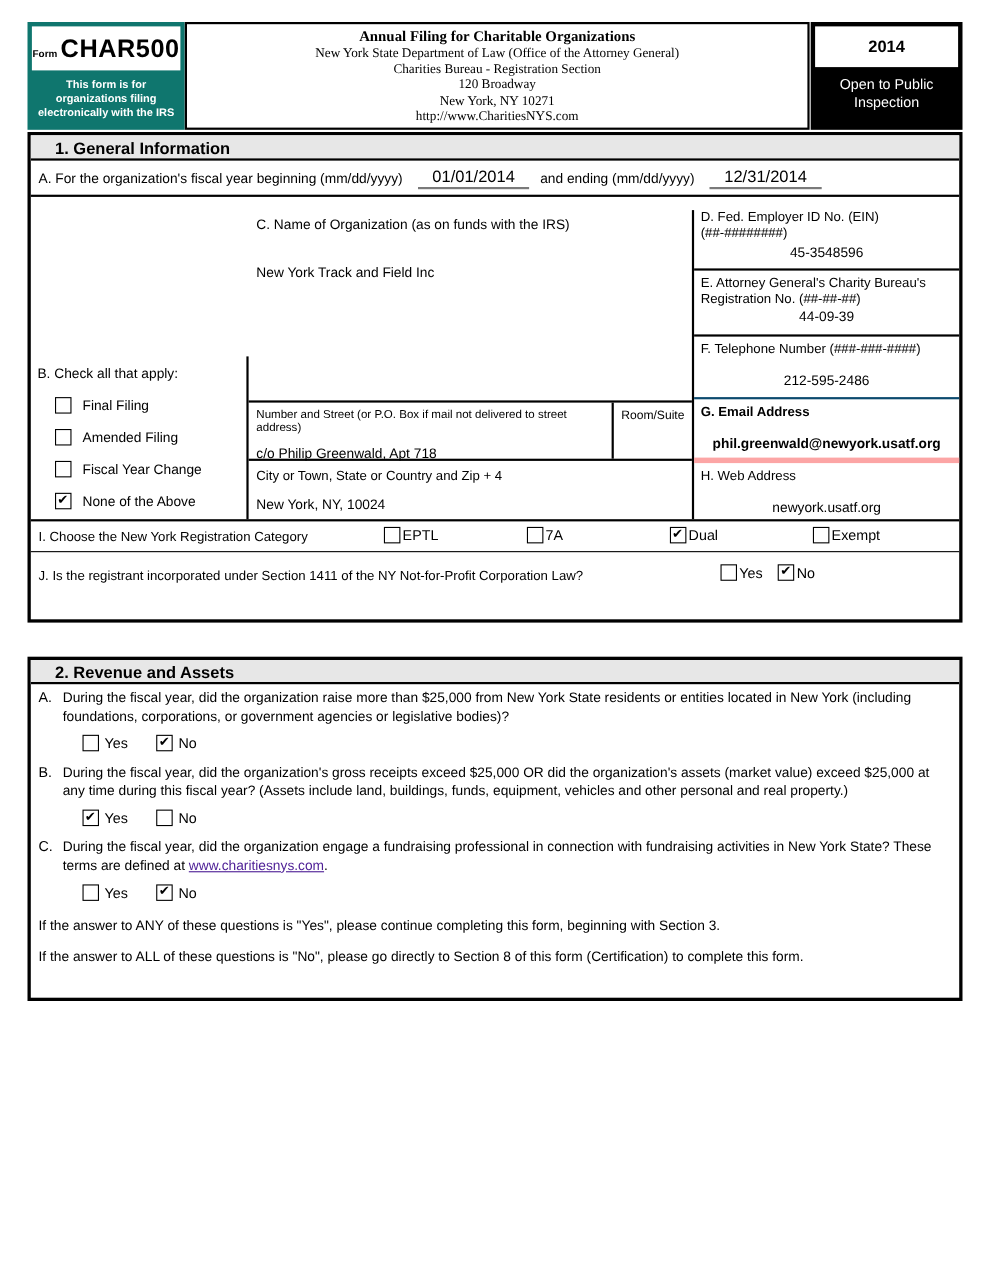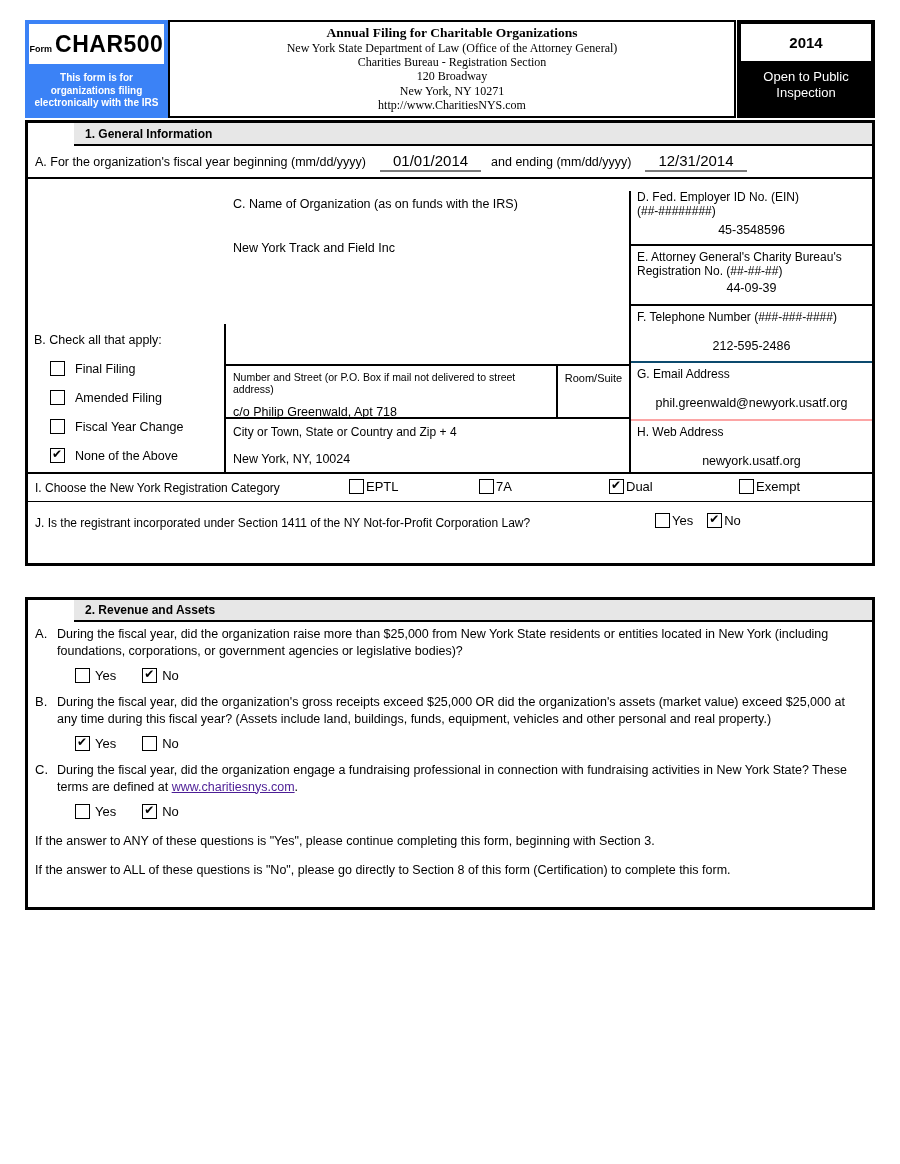--- a/index.html
+++ b/index.html
@@ -3,21 +3,21 @@
 <meta charset="utf-8">
 <style>
   * { margin:0; padding:0; box-sizing:border-box; }
   body { background:#fff; }
   .page {
     position:relative; width:900px; height:1164px; background:#ffffff;
     font-family:"Liberation Sans", sans-serif; color:#000;
   }
 
   
-  .hdr-left { position:absolute; left:25px; top:20px; width:143px; height:98px; background:#3b82f6; }
+  .hdr-left { position:absolute; left:25px; top:20px; width:143px; height:98px; background:#0f766e; }
   .form-badge {
     margin:4px; height:40px; background:#fff; display:flex;
     align-items:center; justify-content:center; gap:3px;
   }
   .form-badge .form-word { font-size:9px; font-weight:bold; margin-top:10px; }
   .form-badge .form-number { font-size:23px; font-weight:bold; letter-spacing:0.5px; }
   .form-note {
     color:#fff; font-weight:bold; font-size:10px; line-height:12.5px;
     text-align:center; margin-top:8px; padding:0 7px;
   }
@@ -36,21 +36,21 @@
     align-items:center; justify-content:center; font-size:15px; font-weight:bold;
   }
   .open-note { color:#fff; font-size:13px; line-height:16px; text-align:center; margin-top:8px; padding:0 10px; }
 
   
   .section-box { position:absolute; left:25px; width:850px; border:3px solid #000; background:#fff; }
   .sec1 { top:120px; height:446px; }
   .sec2 { top:597px; height:313px; }
   .sec-header {
     background:#e7e7e7; border-bottom:2px solid #000;
-    font-size:12px; font-weight:bold; padding:4px 11px; height:23px;margin-left:46px;
+    font-size:15px; font-weight:bold; padding:4px 22px; height:23px;
   }
   .sec2 .sec-header { height:22px; padding-top:3px; }
 
   
   .row-a {
     height:33px; border-bottom:2px solid #000; display:flex;
     align-items:center; font-size:12.5px; padding-left:7px;
   }
   .fy-value {
     font-size:15px; border-bottom:2px solid #7a7a7a; padding:0 13px 1px 13px;
@@ -70,21 +70,21 @@
   .cell-street .cell-value { font-size:12.5px; margin-top:10px; }
   .cell-room { width:71px; padding:6px 2px; font-size:11px; text-align:center; }
   .cell-city { flex:1; padding:6px 7px; }
   .cell-city .cell-label { font-size:12px; }
   .cell-city .cell-value { font-size:12.5px; margin-top:13px; }
   .col-right { flex:1; display:flex; flex-direction:column; font-size:12px; }
   .col-right > div { padding:4px 6px; }
   .cell-d { height:60px; border-bottom:2px solid #000; }
   .cell-e { height:60px; border-bottom:2px solid #000; }
   .cell-f { height:57px; border-bottom:2px solid #0c4a6e; }
-  .cell-g { height:58px; border-bottom:2px solid #fca5a5; }
+  .cell-g { height:58px; border-bottom:5px solid #fca5a5;font-weight:bold; }
   .cell-h { flex:1; }
   .val-center { text-align:center; font-size:12.5px; }
   .cell-d .val-center { margin-top:5px; }
   .cell-e .val-center { margin-top:3px; }
   .cell-f .val-center, .cell-g .val-center, .cell-h .val-center { margin-top:15px; }
 
   
   .row-i {
     height:28px; border-bottom:1px solid #000; position:relative;
     font-size:12px; padding:7px 7px;

